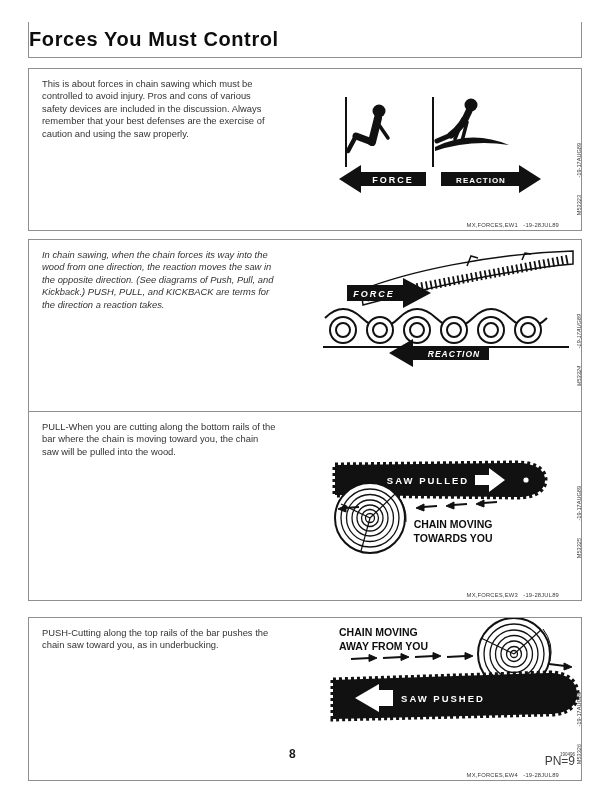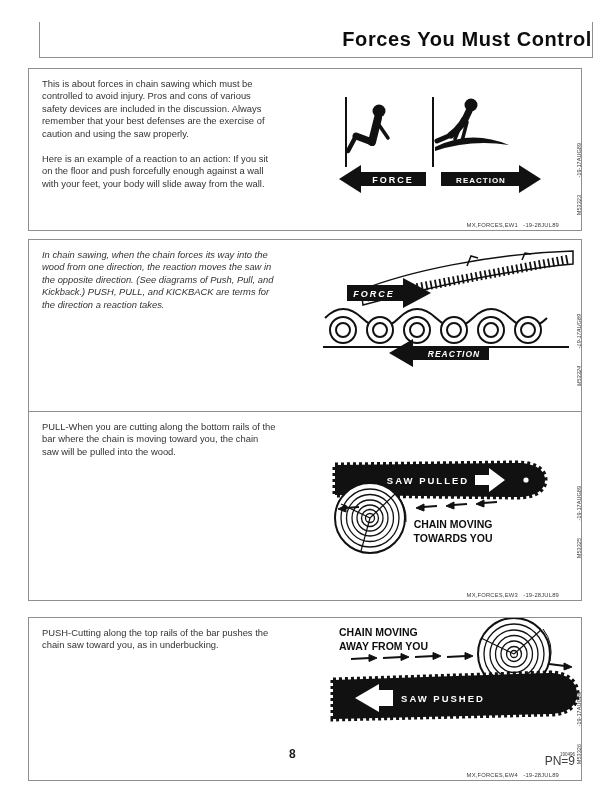--- a/index.html
+++ b/index.html
@@ -4,21 +4,21 @@
 <style>
   * { margin:0; padding:0; box-sizing:border-box; }
   html,body { background:#ffffff; }
   body {
     width:612px; height:792px; position:relative; overflow:hidden;
     font-family:"Liberation Sans", sans-serif; color:#2e2e2e;
   }
   .title-box {
     position:absolute; left:28px; top:22px; width:554px; height:36px;
     border-left:1px solid #8f8f8f; border-right:1px solid #8f8f8f; border-bottom:1px solid #8f8f8f;
-    display:flex; align-items:center; justify-content:flex-end;margin-left:11px;
+    display:flex; align-items:center; justify-content:flex-start;
   }
   .title-box h1 { font-size:20px; font-weight:bold; letter-spacing:.6px; color:#0d0d0d; }
   .panel {
     position:absolute; left:28px; width:554px;
     border:1px solid #8f8f8f; background:#fff;
   }
   .p1 { top:68px;  height:163px; }
   .p2 { top:239px; height:180px;font-style:italic; }
   .p3 { top:411px; height:190px; }
   .p4 { top:585px; height:164px;margin-top:32px; }
@@ -62,23 +62,20 @@
   <h1>Forces You Must Control</h1>
 </div>
 
 <div class="panel p1">
   <div class="panel-text">
     <div class="para">This is about forces in chain sawing which must be
 controlled to avoid injury. Pros and cons of various
 safety devices are included in the discussion. Always
 remember that your best defenses are the exercise of
 caution and using the saw properly.</div>
-    <div class="para">Here is an example of a reaction to an action: If you sit
-on the floor and push forcefully enough against a wall
-with your feet, your body will slide away from the wall.</div>
   </div>
   <svg class="fig f1" width="250" height="125" viewBox="0 0 250 125">
     <g stroke="#111" fill="none">
       <line x1="17" y1="8" x2="17" y2="78" stroke-width="2"></line>
       <line x1="104" y1="8" x2="104" y2="78" stroke-width="2"></line>
     </g>
     <g>
       <circle cx="50" cy="22" r="6.5" fill="#111"></circle>
       <line x1="49" y1="29" x2="43" y2="53" stroke="#111" stroke-width="8" stroke-linecap="round"></line>
       <line x1="48" y1="33" x2="59" y2="49" stroke="#111" stroke-width="3.5" stroke-linecap="round"></line>

